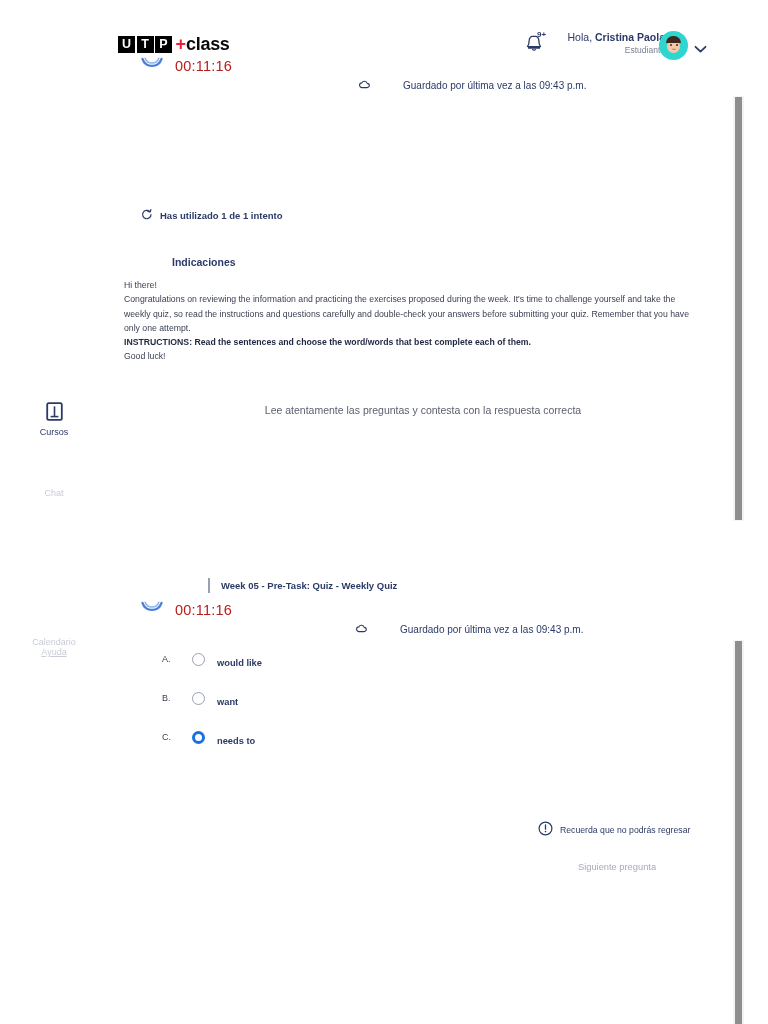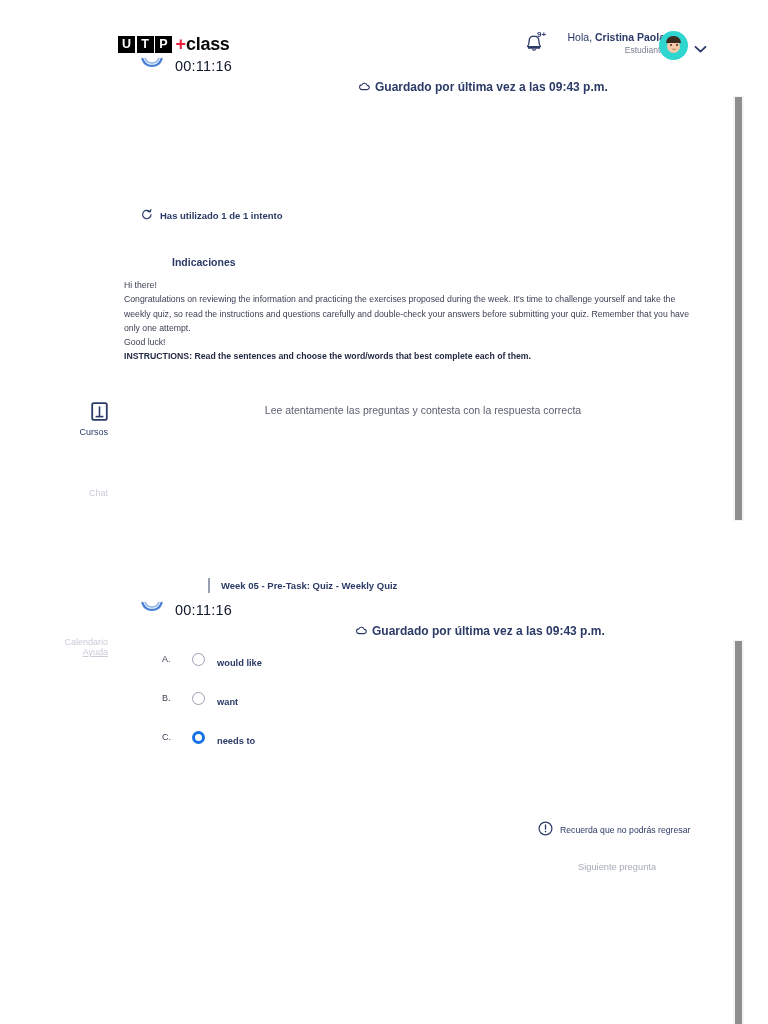--- a/index.html
+++ b/index.html
@@ -151,52 +151,53 @@
   .sidebar {
     position: absolute;
     left: 0; top: 72px;
     width: 108px;
     height: 952px;
     background: #ffffff;
   }
   .side-item {
     position: absolute;
     width: 108px;
-    text-align: right;
+    text-align: center;
     font-size: 9px;
     color: #c9ccd6;
   }
   .side-item.active { color: #2b3a67; }
   .side-label { display: block; margin-top: 4px; line-height: 11px; }
   .book-icon { display: inline-block; }
 
   
   .timer-row-top {
     position: absolute;
     left: 140px;
     top: 56px;
     display: flex;
     align-items: center;
   }
   .timer-arc { width: 24px; height: 20px; }
   .timer-text {
     font-size: 14.5px;
-    color: #0f172a;
+    color: #b91c1c;
     margin-left: 11px;
     letter-spacing: 0.2px;
   }
 
   .saved-row {
     position: absolute;
     display: flex;
     align-items: center;
-    font-size: 12px;
-    font-weight: bold;
+    font-size: 10px;
+    font-weight: normal;
     color: #2b3a67;
     white-space: nowrap;
+    gap: 28px;
   }
   .saved-row .cloud { margin-right: 5px; }
 
   .attempt-row {
     position: absolute;
     left: 141px;
     top: 209px;
     display: flex;
     align-items: center;
     font-size: 9.5px;
@@ -431,22 +432,22 @@
         <path d="M9.9 0.6 L9.2 2.9 L6.9 2.4" fill="none" stroke="#2b3a67" stroke-width="1.2" stroke-linecap="round" stroke-linejoin="round"></path>
       </svg>
     </span>
     <span>Has utilizado 1 de 1 intento</span>
   </div>
 
   <div class="indic-block">
     <div class="indic-title">Indicaciones</div>
     <div class="indic-p">Hi there!</div>
     <div class="indic-p">Congratulations on reviewing the information and practicing the exercises proposed during the week. It's time to challenge yourself and take the weekly quiz, so read the instructions and questions carefully and double-check your answers before submitting your quiz. Remember that you have only one attempt.</div>
+    <div class="indic-p bold"><span>INSTRUCTIONS</span><span>: Read the sentences and choose the word/words that best complete each of them.</span></div>
     <div class="indic-p">Good luck!</div>
-    <div class="indic-p bold"><span>INSTRUCTIONS</span><span>: Read the sentences and choose the word/words that best complete each of them.</span></div>
   </div>
 
   <div class="center-instruction">Lee atentamente las preguntas y contesta con la respuesta correcta</div>
 
   <div class="quiz-title-row">
     <span class="title-bar"></span>
     <span class="quiz-title">Week 05 - Pre-Task: Quiz - Weekly Quiz</span>
   </div>
 
   <div class="timer-row-q">

